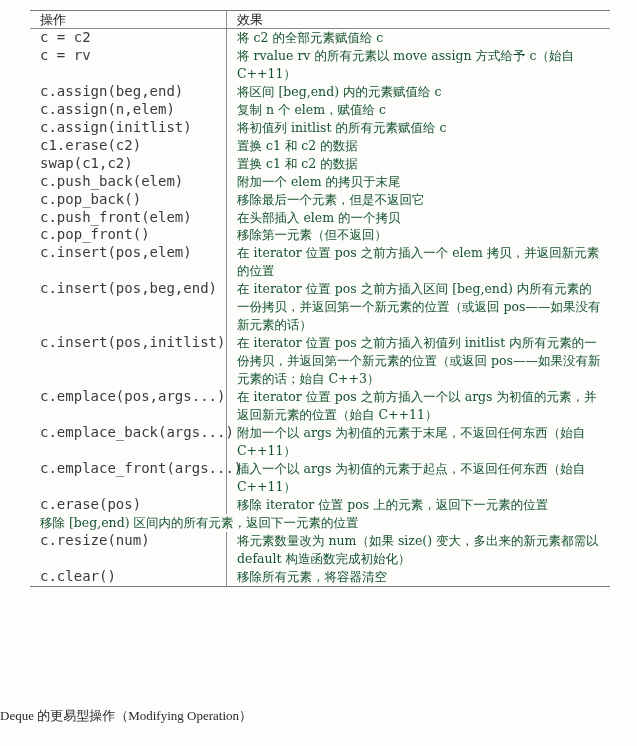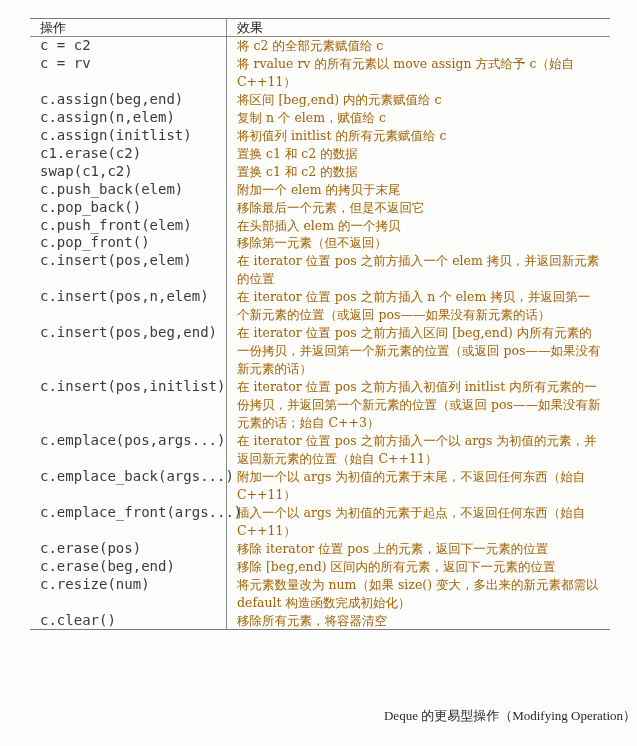--- a/index.html
+++ b/index.html
@@ -5,45 +5,45 @@
   html, body { margin: 0; padding: 0; }
   body {
     width: 637px; height: 746px; overflow: hidden;
     background: #fdfdfb;
     font-family: "DejaVu Serif", "Liberation Serif", serif;
     color: #2a2a2a;
     position: relative;
   }
   .table {
     position: absolute;
-    left: 30px; top: 18px; width: 580px;
+    left: 30px; top: 10px; width: 580px;
     border-top: 1.5px solid #7a7a7a;
     border-bottom: 1.5px solid #7a7a7a;
   }
   .row { display: flex; }
   .row .op {
     width: 197px; padding-left: 10px; box-sizing: border-box;
     border-right: 1px solid #8a8a8a;
     font-family: "DejaVu Sans Mono", "Liberation Mono", monospace;
     font-size: 14px; line-height: 17.95px;
     color: #3a3a3a; white-space: nowrap;
   }
   .row .eff {
     flex: 1; padding-left: 10px; padding-right: 8px;
     font-size: 12.5px; line-height: 17.95px;
-    color: #a16207;
+    color: #14532d;
   }
   .header { border-bottom: 1.2px solid #8a8a8a; }
   .header .op, .header .eff {
     font-family: "DejaVu Sans", "Liberation Sans", sans-serif;
     font-size: 13px; line-height: 17px; color: #222;
   }
   .caption {
     position: absolute; left: 0; width: 636px; top: 707px;
-    text-align: right; font-size: 13px; color: #2a2a2a;
+    text-align: left; font-size: 13px; color: #2a2a2a;
     font-family: "Liberation Serif", "DejaVu Serif", serif;
   }
 </style>
 </head>
 <body>
 
 <div class="table">
   <div class="row header">
     <div class="op">操作</div>
     <div class="eff">效果</div>
@@ -91,24 +91,20 @@
       </div>
       <div class="row">
         <div class="op">c.pop_front()</div>
         <div class="eff">移除第一元素（但不返回）</div>
       </div>
       <div class="row">
         <div class="op">c.insert(pos,elem)</div>
         <div class="eff">在 iterator 位置 pos 之前方插入一个 elem 拷贝，并返回新元素的位置</div>
       </div>
       <div class="row">
-        <div class="op">c.insert(pos,n,elem)</div>
-        <div class="eff">在 iterator 位置 pos 之前方插入 n 个 elem 拷贝，并返回第一个新元素的位置（或返回 pos——如果没有新元素的话）</div>
-      </div>
-      <div class="row">
         <div class="op">c.insert(pos,beg,end)</div>
         <div class="eff">在 iterator 位置 pos 之前方插入区间 [beg,end) 内所有元素的一份拷贝，并返回第一个新元素的位置（或返回 pos——如果没有新元素的话）</div>
       </div>
       <div class="row">
         <div class="op">c.insert(pos,initlist)</div>
         <div class="eff">在 iterator 位置 pos 之前方插入初值列 initlist 内所有元素的一份拷贝，并返回第一个新元素的位置（或返回 pos——如果没有新元素的话；始自 C++3）</div>
       </div>
       <div class="row">
         <div class="op">c.emplace(pos,args...)</div>
         <div class="eff">在 iterator 位置 pos 之前方插入一个以 args 为初值的元素，并返回新元素的位置（始自 C++11）</div>
@@ -119,21 +115,20 @@
       </div>
       <div class="row">
         <div class="op">c.emplace_front(args...)</div>
         <div class="eff">插入一个以 args 为初值的元素于起点，不返回任何东西（始自 C++11）</div>
       </div>
       <div class="row">
         <div class="op">c.erase(pos)</div>
         <div class="eff">移除 iterator 位置 pos 上的元素，返回下一元素的位置</div>
       </div>
       <div class="row">
-        <div class="op">c.erase(beg,end)</div>
         <div class="eff">移除 [beg,end) 区间内的所有元素，返回下一元素的位置</div>
       </div>
       <div class="row">
         <div class="op">c.resize(num)</div>
         <div class="eff">将元素数量改为 num（如果 size() 变大，多出来的新元素都需以 default 构造函数完成初始化）</div>
       </div>
       <div class="row">
         <div class="op">c.clear()</div>
         <div class="eff">移除所有元素，将容器清空</div>
       </div>

